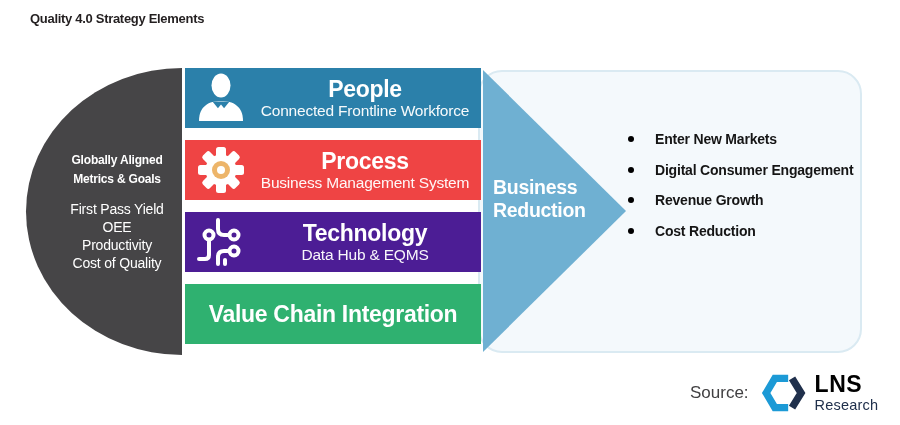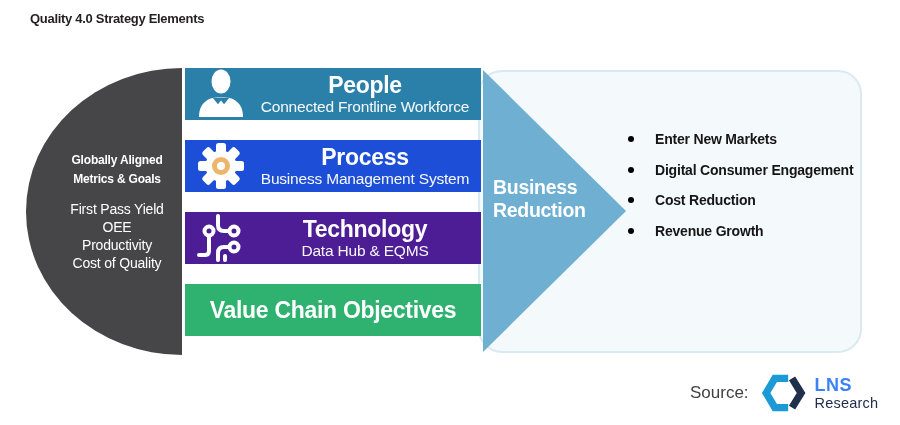--- a/index.html
+++ b/index.html
@@ -36,25 +36,25 @@
     border-top-left-radius:156px 143.5px;
     border-bottom-left-radius:156px 143.5px;
     display:flex; flex-direction:column; justify-content:center; align-items:center;
     text-align:center; color:#fff; padding-left:26px; z-index:2;
   }
   .bubble-head { font-size:12px; font-weight:bold; line-height:18.5px; letter-spacing:-0.2px; }
   .bubble-items { margin-top:12px; font-size:14px; line-height:18px; letter-spacing:-0.2px; }
 
   
   .bar {
-    position:absolute; left:185px; width:296px; height:52px; z-index:2;
+    position:absolute; left:185px; width:296px; height:60px; z-index:2;
     display:flex; align-items:center; color:#fff;
   }
   .bar-people { top:68px;  background:#2B80AA; }
-  .bar-process{ top:140px; background:#1d4ed8; }
+  .bar-process{ top:140px; background:#ef4444; }
   .bar-tech   { top:212px; background:#4c1d95;align-items:center; }
   .bar-green  { top:284px; background:#2FB170; justify-content:center; }
   .bar-icon { width:72px; display:flex; justify-content:center; align-items:center; flex:0 0 auto; }
   .bar-icon svg { width:52px; height:52px; }
   .bar-text { flex:1 1 auto; text-align:center; padding-right:8px; }
   .bar-title { font-size:23px; font-weight:bold; line-height:25px; letter-spacing:-0.3px; }
   .bar-sub   { font-size:15.5px; line-height:18px; color:rgba(255,255,255,0.96); letter-spacing:-0.2px; }
   .bar-title-solo { font-size:23px; font-weight:bold; letter-spacing:-0.3px; }
 
   
@@ -69,21 +69,21 @@
   }
 
   
   .source-row {
     position:absolute; left:690px; top:370px; height:46px; z-index:2;
     display:flex; align-items:center;
   }
   .source-label { font-size:17px; color:#414042; margin-right:9px; }
   .lns-logo { width:50px; height:44px; margin-right:7px; }
   .lns-text { line-height:1; }
-  .lns-name { font-size:18px; font-weight:bold; color:#3b82f6; letter-spacing:0.5px; }
+  .lns-name { font-size:23px; font-weight:bold; color:#000000; letter-spacing:0.5px; }
   .lns-sub  { font-size:14.5px; color:#20304C; margin-top:2px; letter-spacing:0.2px; }
 </style>
 </head>
 <body>
 
 <div class="stage">
 
   <div class="page-title">Quality 4.0 Strategy Elements</div>
 
   <div class="panel"></div>
@@ -91,25 +91,25 @@
     <li>
       <span class="dot"></span>
       <span>Enter New Markets</span>
     </li>
     <li>
       <span class="dot"></span>
       <span>Digital Consumer Engagement</span>
     </li>
     <li>
       <span class="dot"></span>
+      <span>Revenue Growth</span>
+    </li>
+    <li>
+      <span class="dot"></span>
       <span>Cost Reduction</span>
-    </li>
-    <li>
-      <span class="dot"></span>
-      <span>Revenue Growth</span>
     </li>
   </ul>
 
   <div class="bubble">
     <div class="bubble-head">
       <div>Globally Aligned</div>
       <div>Metrics &amp; Goals</div>
     </div>
     <div class="bubble-items">
       <div>First Pass Yield</div>
@@ -170,21 +170,21 @@
         <path d="M30 48 L30 44"></path>
       </svg>
     </div>
     <div class="bar-text">
       <div class="bar-title">Technology</div>
       <div class="bar-sub">Data Hub &amp; EQMS</div>
     </div>
   </div>
 
   <div class="bar bar-green">
-    <div class="bar-title-solo">Value Chain Objectives</div>
+    <div class="bar-title-solo">Value Chain Integration</div>
   </div>
 
   <div class="arrow"></div>
   <div class="arrow-label">
     <div>Business</div>
     <div>Reduction</div>
   </div>
 
   <div class="source-row">
     <span class="source-label">Source:</span>

